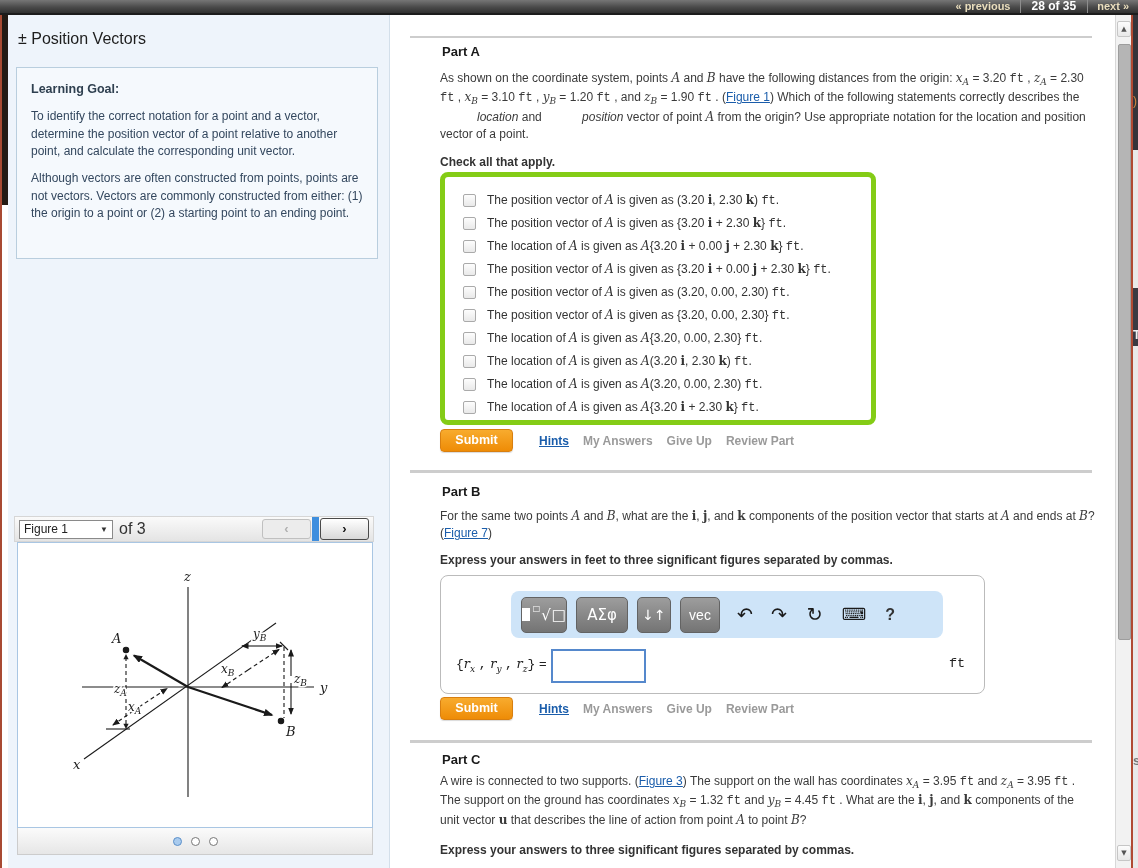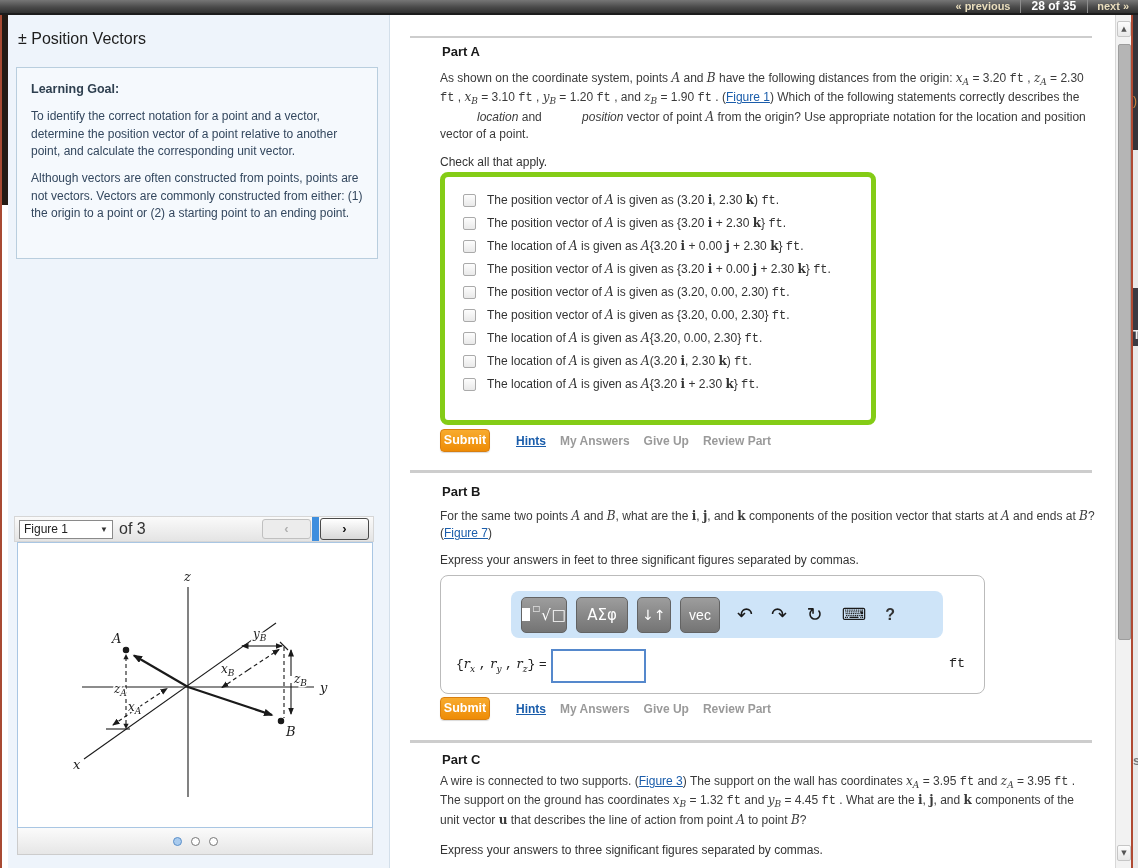--- a/index.html
+++ b/index.html
@@ -65,33 +65,33 @@
               background:linear-gradient(#fbfbfb,#e6e6e6); border:1px solid #ccc; border-top:none;
               display:flex; align-items:center; justify-content:center; gap:9px; }
   .dot { width:9px; height:9px; border-radius:50%; background:#fff; border:1px solid #777; cursor:pointer; }
   .dot.active { background:#a9cbee; border-color:#5b8fc9; }
 
   
   .main-bg { position:absolute; left:390px; top:15px; width:725px; height:853px; background:#fff; }
   .hr { position:absolute; left:410px; width:682px; background:#cdcdcd; }
   .part-head { position:absolute; left:410px; font-size:13px; font-weight:bold; color:#1a1a1a;padding-left:32px; }
   .para { position:absolute; left:440px; width:655px; font-size:12px; color:#3a3a3a; line-height:1.45; }
-  .bold-note { position:absolute; left:440px; font-size:12px; font-weight:normal; color:#333; }
+  .bold-note { position:absolute; left:440px; font-size:12px; font-weight:bold; color:#333; }
 
   
   .opt-box { position:absolute; left:440px; top:172px; width:436px; height:253px;
              border:5px solid #84cc16; border-radius:8px; padding:12px 0 0 18px; background:#fff; }
   .opt-row { display:flex; align-items:center; gap:11px; height:23px; }
   .cbx { width:13px; height:13px; border:1px solid #aaa; border-radius:2px;
          background:linear-gradient(#fdfdfd,#e9e9e9); cursor:pointer; flex:0 0 auto; }
   .opt-text { font-size:12px; color:#333; white-space:nowrap; }
 
   
   .submit-row { position:absolute; left:440px; display:flex; align-items:center; gap:14px; }
-  .submit-btn { width:50px; height:23px; background:linear-gradient(#f8ab2e,#ee8c06); border:1px solid #d87f10;
+  .submit-btn { width:73px; height:23px; background:linear-gradient(#f8ab2e,#ee8c06); border:1px solid #d87f10;
                 border-radius:4px; color:#fff; font-size:12.5px; font-weight:bold; text-align:center; line-height:21px; cursor:pointer;
                 box-shadow:0 1px 1px rgba(0,0,0,.15); }
   .link-hints { color:#1a5dab; font-size:12px; font-weight:bold; text-decoration:underline; cursor:pointer; margin-left:12px; }
   .link-gray { color:#9a9a9a; font-size:12px; font-weight:bold; cursor:pointer; }
 
   
   .ans-box { position:absolute; left:440px; top:575px; width:545px; height:119px;
              border:1px solid #bbb; border-radius:8px; background:#fff; }
   .eq-toolbar { position:absolute; left:70px; top:15px; width:432px; height:47px; background:#cee4f8; border-radius:8px;
                 display:flex; align-items:center; gap:9px; padding:0 10px; }
@@ -265,20 +265,24 @@
   <div class="opt-row">
     <span class="cbx"></span>
     <span class="opt-text">The location of <span class="mi">A</span> is given as <span class="mi">A</span>{3.20, 0.00, 2.30} <span class="mr">ft</span>.</span>
   </div>
   <div class="opt-row">
     <span class="cbx"></span>
     <span class="opt-text">The location of <span class="mi">A</span> is given as <span class="mi">A</span>(3.20 <span class="mb">i</span>, 2.30 <span class="mb">k</span>) <span class="mr">ft</span>.</span>
   </div>
   <div class="opt-row">
     <span class="cbx"></span>
+    <span class="opt-text">The location of <span class="mi">A</span> is given as <span class="mi">A</span>(3.20, 0.00, 2.30) <span class="mr">ft</span>.</span>
+  </div>
+  <div class="opt-row">
+    <span class="cbx"></span>
     <span class="opt-text">The location of <span class="mi">A</span> is given as <span class="mi">A</span>{3.20 <span class="mb">i</span> + 2.30 <span class="mb">k</span>} <span class="mr">ft</span>.</span>
   </div>
 </div>
 
 <div class="submit-row" style="top:429px;">
   <div class="submit-btn">Submit</div>
   <span class="link-hints">Hints</span>
   <span class="link-gray">My Answers</span>
   <span class="link-gray">Give Up</span>
   <span class="link-gray">Review Part</span>

